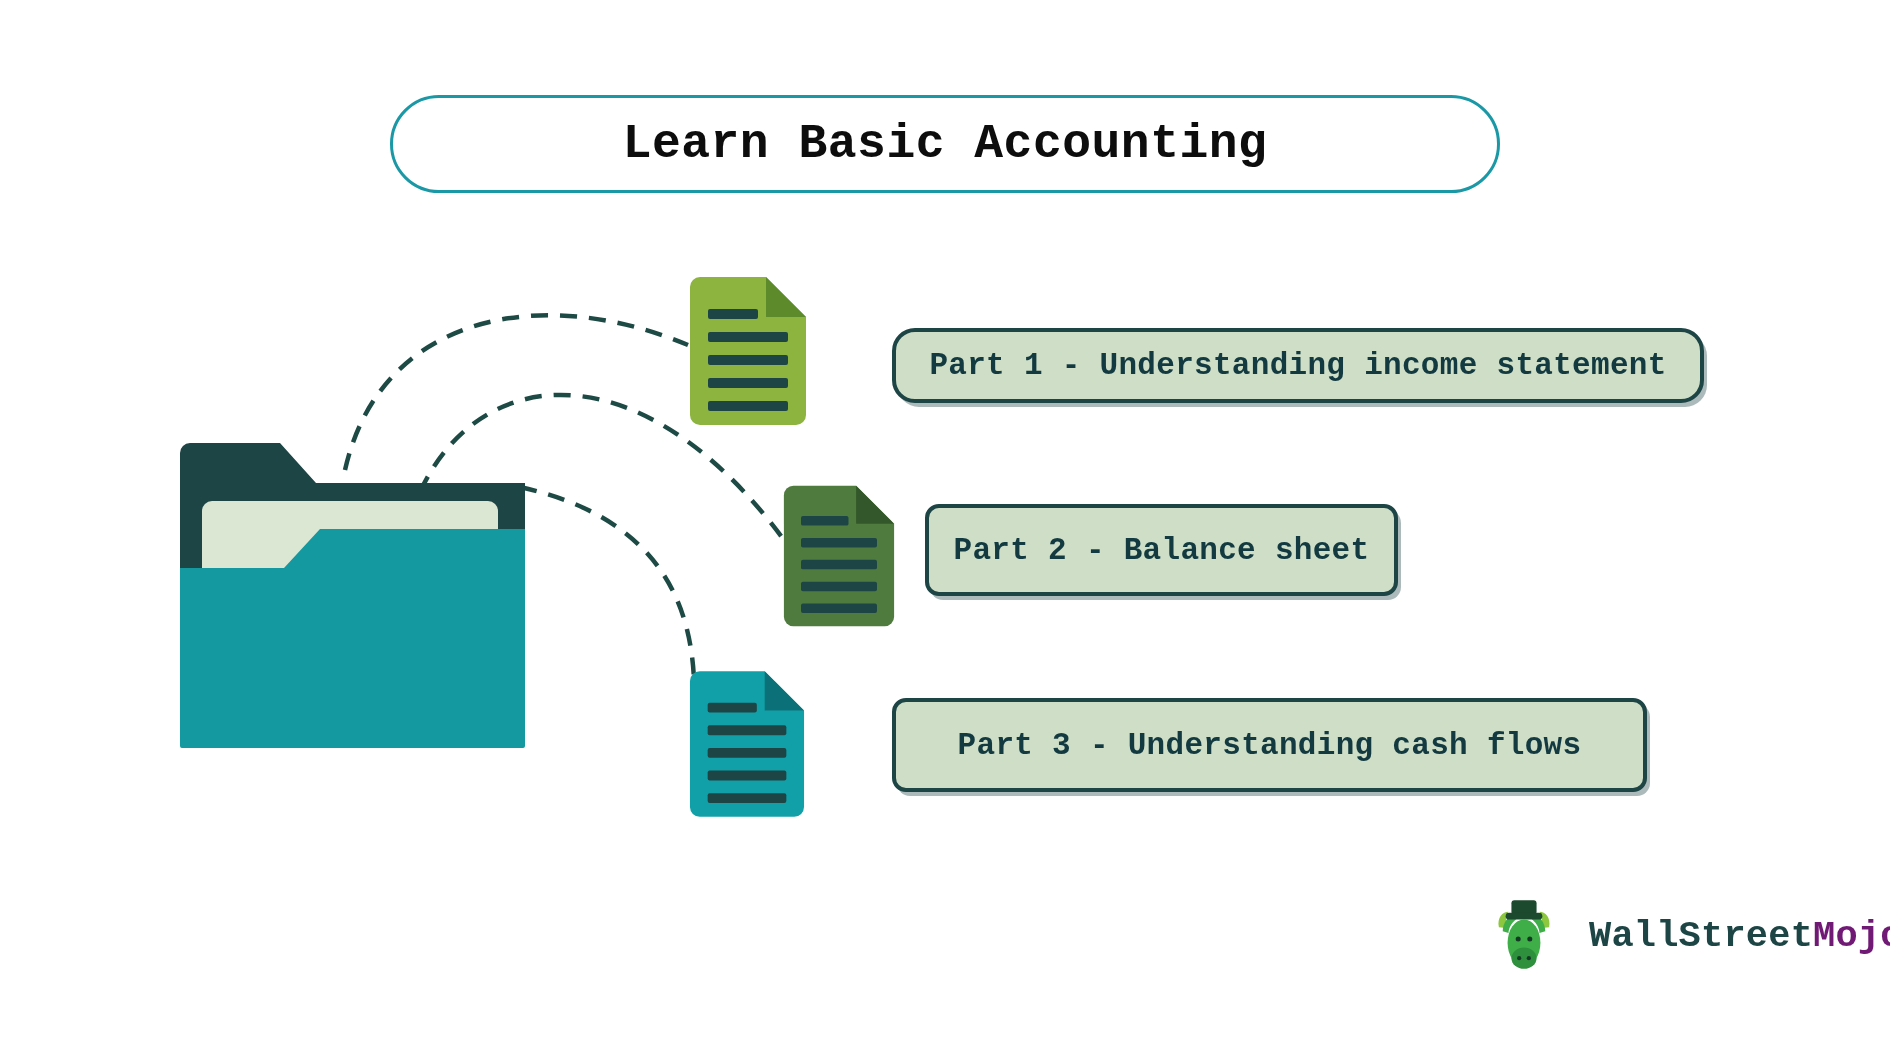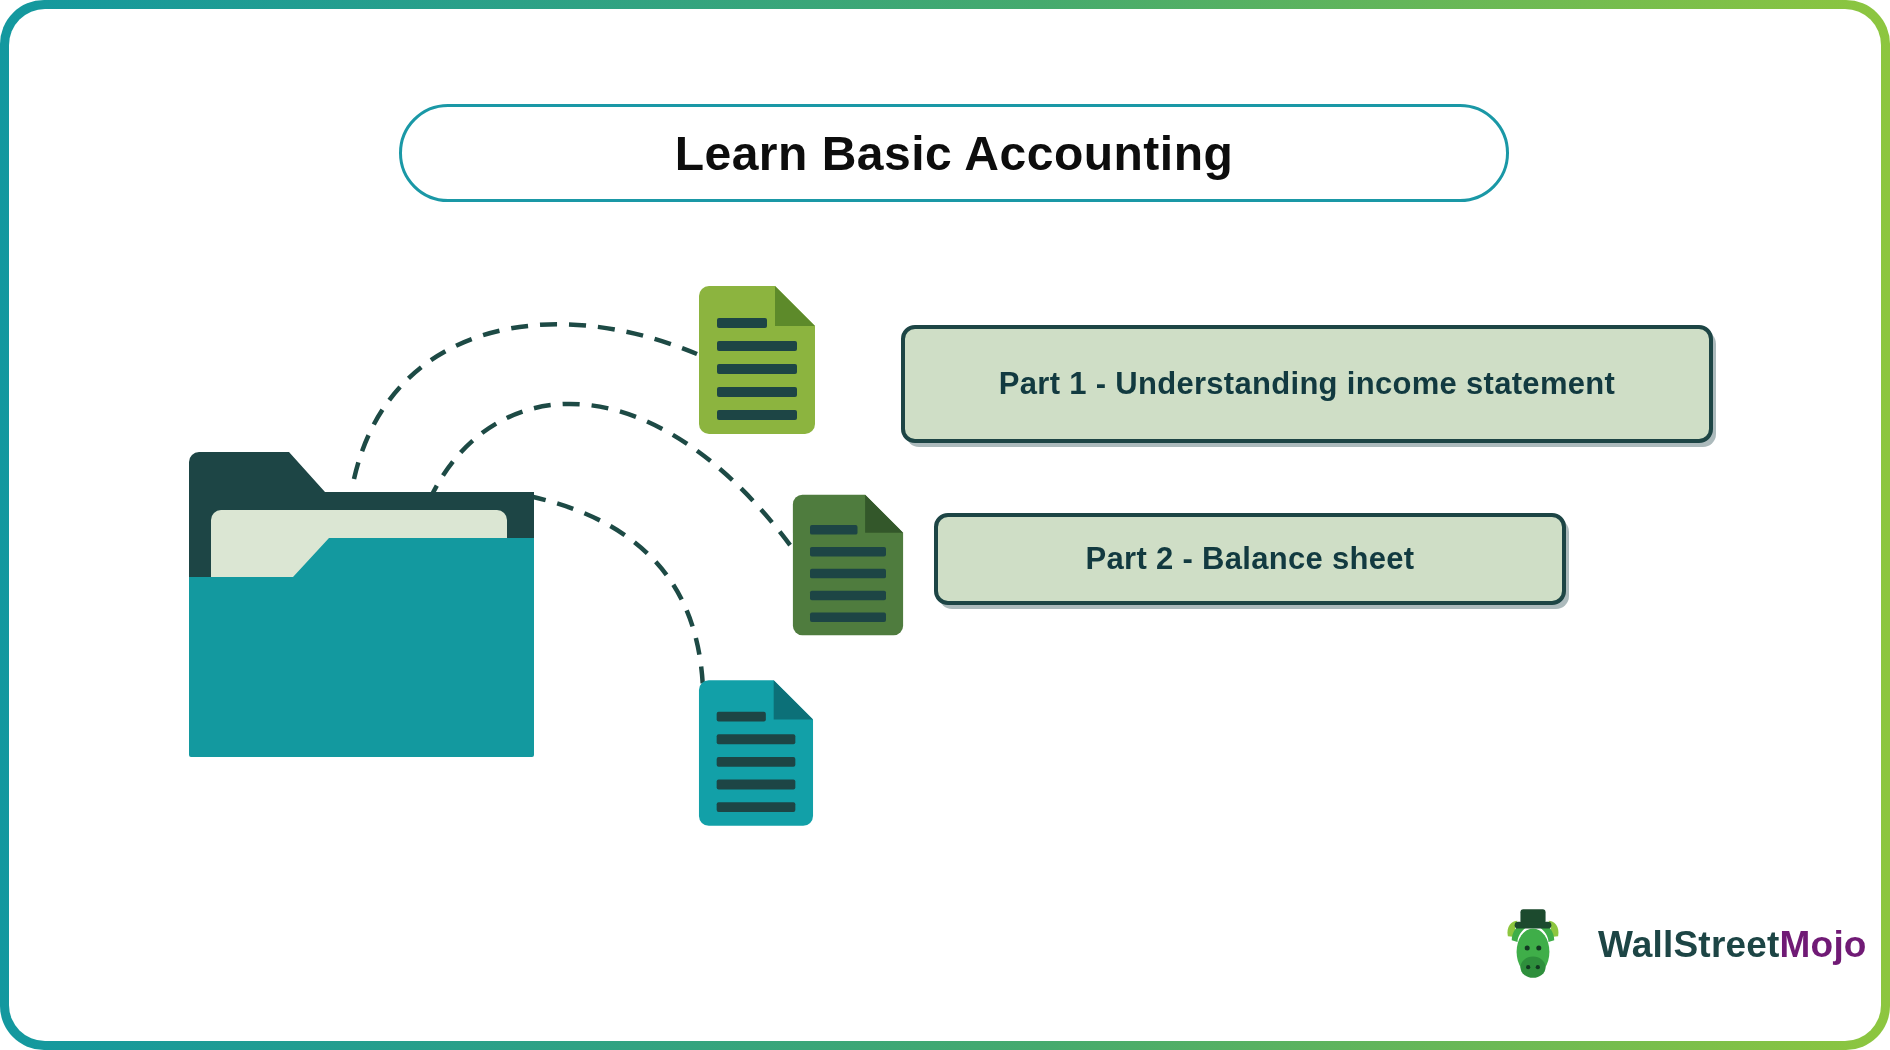--- a/index.html
+++ b/index.html
@@ -8,21 +8,21 @@
     background: #ffffff;
     font-family: "Liberation Sans", sans-serif;
   }
   .canvas {
     position: relative;
     width: 1890px;
     height: 1050px;
     box-sizing: border-box;
     background: linear-gradient(90deg, #13989f 0%, #45aa6e 55%, #8dc63f 100%);
     border-radius: 44px;
-    padding: 9px;
+    font-family: Liberation Mono, monospace;
   }
   .card-inner {
     position: relative;
     width: 100%;
     height: 100%;
     background: #ffffff;
     border-radius: 36px;
     overflow: hidden;
   }
   
@@ -85,22 +85,22 @@
     align-items: center;
     justify-content: center;
     box-shadow: 4px 5px 0 -1px rgba(18, 58, 64, 0.35);
   }
   .label-box span {
     font-size: 31px;
     font-weight: 700;
     color: #123a40;
     letter-spacing: 0.3px;
   }
-  .box-1 { left: 892px; top: 316px; width: 812px; height: 118px; }
-  .box-2 { left: 925px; top: 504px; width: 632px; height: 92px; }
+  .box-1 { left: 892px; top: 328px; width: 812px; height: 75px; border-radius: 23px; }
+  .box-2 { left: 925px; top: 504px; width: 473px; height: 92px; }
   .box-3 { left: 892px; top: 698px; width: 755px; height: 94px; }
   
   .logo {
     position: absolute;
     left: 1495px;
     top: 898px;
     display: flex;
     align-items: center;
     gap: 12px;
   }
@@ -171,20 +171,23 @@
         <rect x="20" y="126" width="80" height="10" rx="2" fill="#1d4545"></rect>
       </svg>
     </div>
 
     <div class="label-box box-1">
       <span>Part 1 - Understanding income statement</span>
     </div>
     <div class="label-box box-2">
       <span>Part 2 - Balance sheet</span>
     </div>
+    <div class="label-box box-3">
+      <span>Part 3 - Understanding cash flows</span>
+    </div>
 
     <div class="logo">
       <svg width="58" height="76" viewBox="0 0 60 78" xmlns="http://www.w3.org/2000/svg" aria-hidden="true">
 
         <path d="M4,30 C2,20 8,14 14,14 C10,20 11,26 14,31 Z" fill="#8dc63f"></path>
         <path d="M56,30 C58,20 52,14 46,14 C50,20 49,26 46,31 Z" fill="#8dc63f"></path>
 
         <path d="M8,34 C8,26 14,18 20,14 L24,20 C18,24 14,30 14,36 Z" fill="#3fae49"></path>
         <path d="M52,34 C52,26 46,18 40,14 L36,20 C42,24 46,30 46,36 Z" fill="#3fae49"></path>
 

